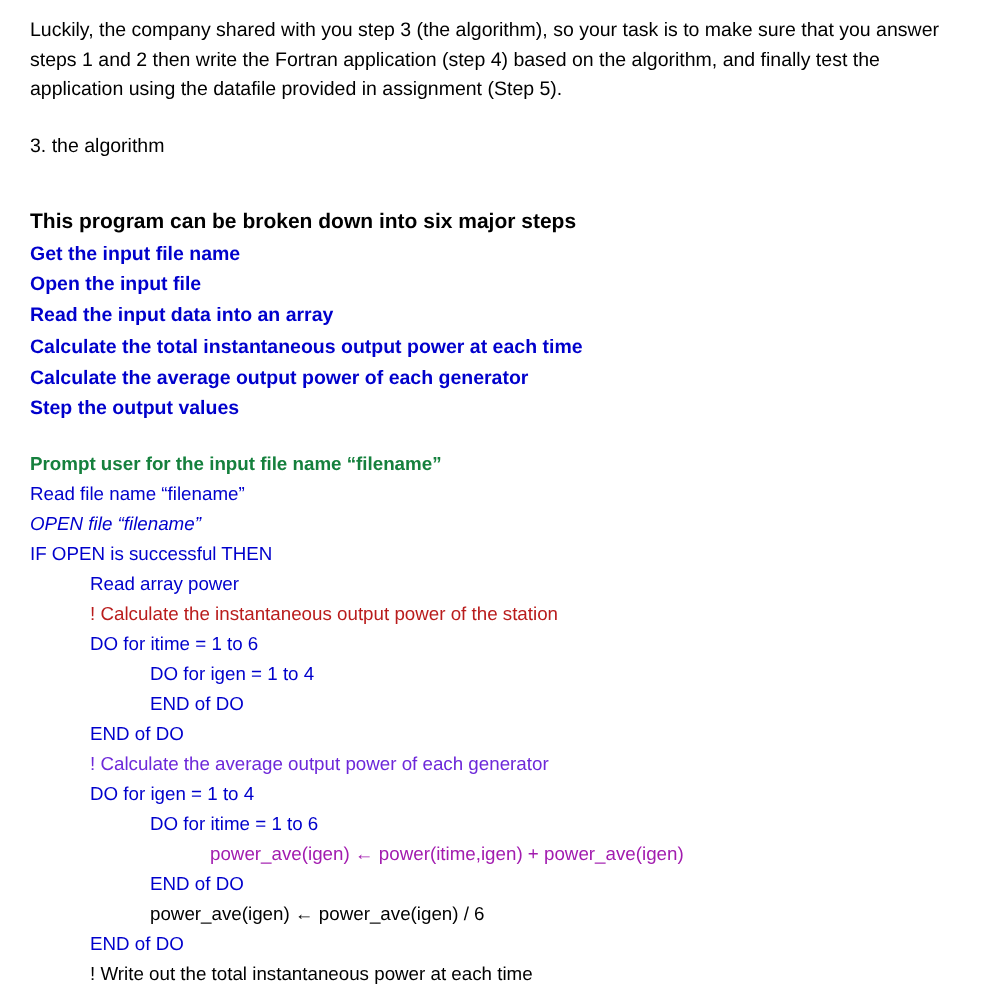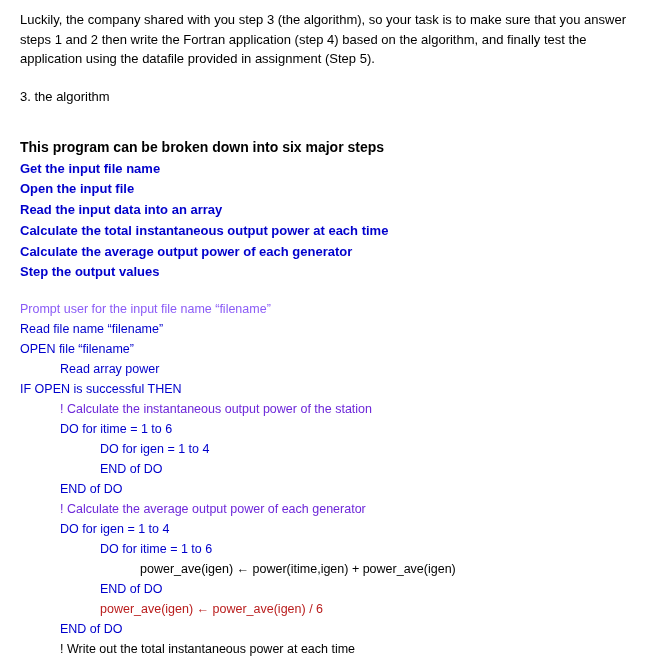--- a/index.html
+++ b/index.html
@@ -71,32 +71,32 @@
     <div>Get the input file name</div>
     <div>Open the input file</div>
     <div>Read the input data into an array</div>
     <div>Calculate the total instantaneous output power at each time</div>
     <div>Calculate the average output power of each generator</div>
     <div>Step the output values</div>
   </div>
 
 
   <div class="pseudocode" id="pseudocode-container">
-  <span class="line " style="color: #8b5cf6;">Prompt user for the input file name “filename”</span>
+  <span class="line " style="color: #15803d; font-weight: bold;">Prompt user for the input file name “filename”</span>
       <span class="line " style="color: rgb(0, 0, 204);">Read file name “filename”</span>
-      <span class="line " style="color: rgb(0, 0, 204);">OPEN file “filename”</span>
+      <span class="line " style="color: rgb(0, 0, 204); font-style: italic;">OPEN file “filename”</span>
+      <span class="line " style="color: rgb(0, 0, 204);">IF OPEN is successful THEN</span>
       <span class="line indent1" style="color: rgb(0, 0, 204);">Read array power</span>
-      <span class="line " style="color: rgb(0, 0, 204);">IF OPEN is successful THEN</span>
-      <span class="line indent1" style="color: #6d28d9;">! Calculate the instantaneous output power of the station</span>
+      <span class="line indent1" style="color: #b91c1c;">! Calculate the instantaneous output power of the station</span>
       <span class="line indent1" style="color: rgb(0, 0, 204);">DO for itime = 1 to 6</span>
       <span class="line indent2" style="color: rgb(0, 0, 204);">DO for igen = 1 to 4</span>
       <span class="line indent2" style="color: rgb(0, 0, 204);">END of DO</span>
       <span class="line indent1" style="color: rgb(0, 0, 204);">END of DO</span>
       <span class="line indent1" style="color: #6d28d9;">! Calculate the average output power of each generator</span>
       <span class="line indent1" style="color: rgb(0, 0, 204);">DO for igen = 1 to 4</span>
       <span class="line indent2" style="color: rgb(0, 0, 204);">DO for itime = 1 to 6</span>
-      <span class="line indent3" style="color: #000000;">power_ave(igen) ← power(itime,igen) + power_ave(igen)</span>
+      <span class="line indent3" style="color: #a21caf;">power_ave(igen) ← power(itime,igen) + power_ave(igen)</span>
       <span class="line indent2" style="color: rgb(0, 0, 204);">END of DO</span>
-      <span class="line indent2" style="color: #b91c1c;">power_ave(igen) ← power_ave(igen) / 6</span>
+      <span class="line indent2" style="color: #000000;">power_ave(igen) ← power_ave(igen) / 6</span>
       <span class="line indent1" style="color: rgb(0, 0, 204);">END of DO</span>
       <span class="line indent1" style="color: rgb(0, 0, 0);">! Write out the total instantaneous power at each time</span>
     </div>
 </div>
 
 </body></html>

